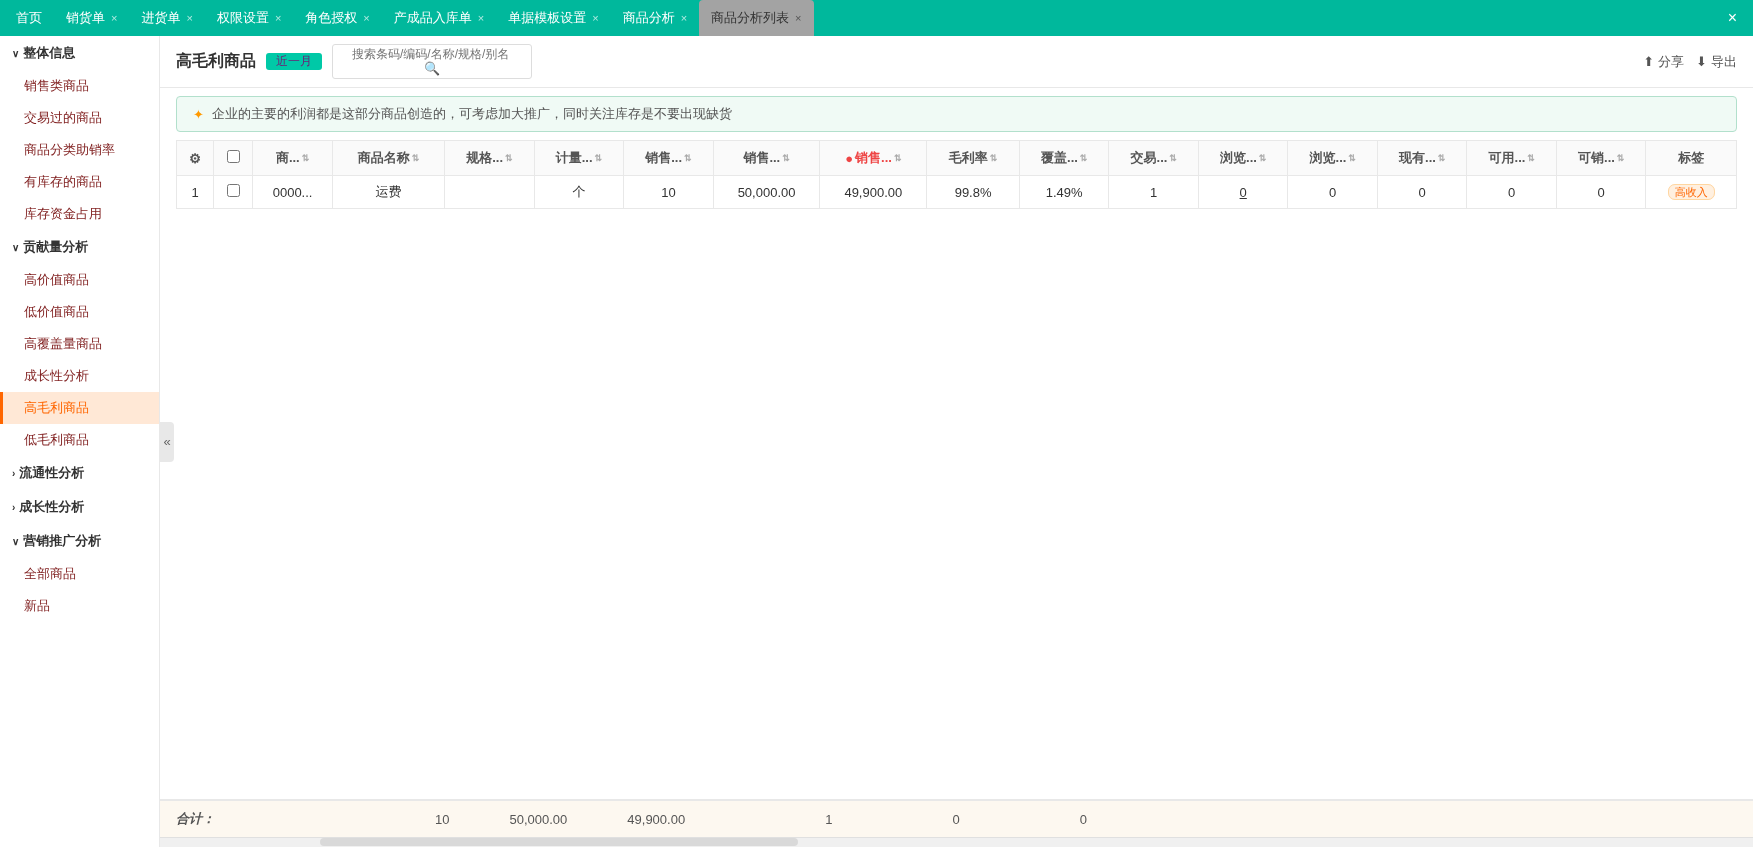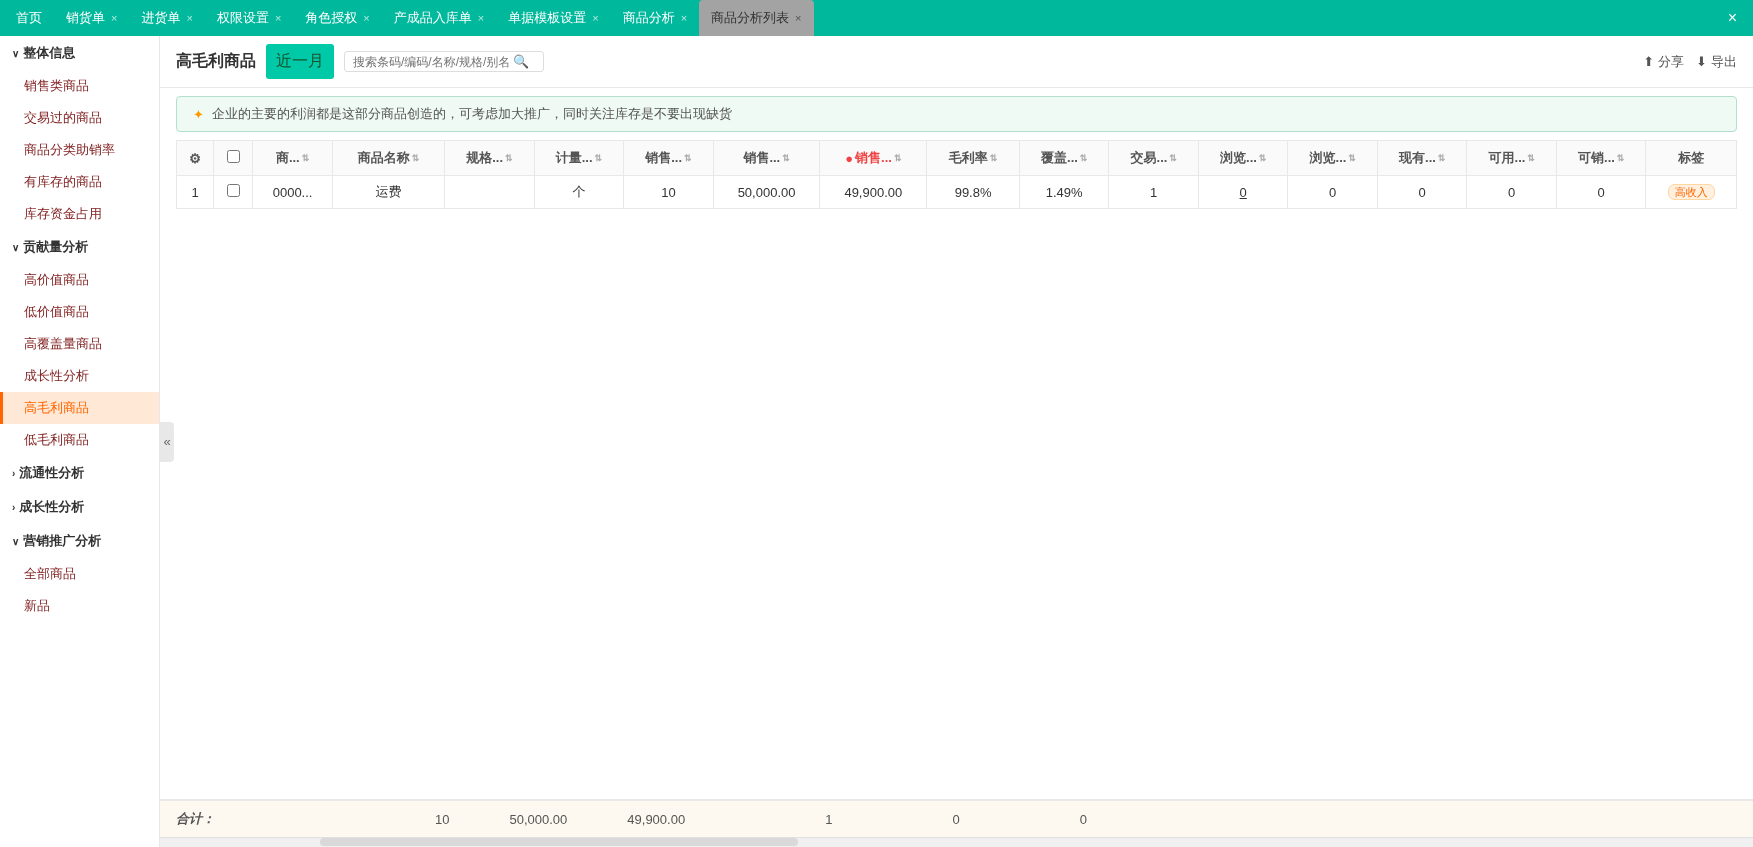--- a/index.html
+++ b/index.html
@@ -103,35 +103,36 @@
       background: #fff;
       gap: 10px;
     }
     .content-title {
       font-size: 16px;
       font-weight: bold;
       color: #333;
     }
     .filter-btn {
       background: #00c9a7;
-      color: #14532d;
+      color: #701a75;
       border: none;
       border-radius: 3px;
-      padding: 7px 10px;
-      cursor: pointer;
-      font-size: 16px;
+      padding: 0 10px;
+      cursor: pointer;
+      font-size: 12px;
     }
     .search-box {
       display: flex;
       align-items: center;
       border: 1px solid #ddd;
       border-radius: 3px;
       padding: 2px 8px;
       background: #fff;
       width: 200px;
+      flex-direction: column;
     }
     .search-box input {
       border: none;
       outline: none;
       font-size: 12px;
       width: 160px;
       color: #999;
     }
     .search-icon { color: #999; cursor: pointer; }
     .header-actions {

